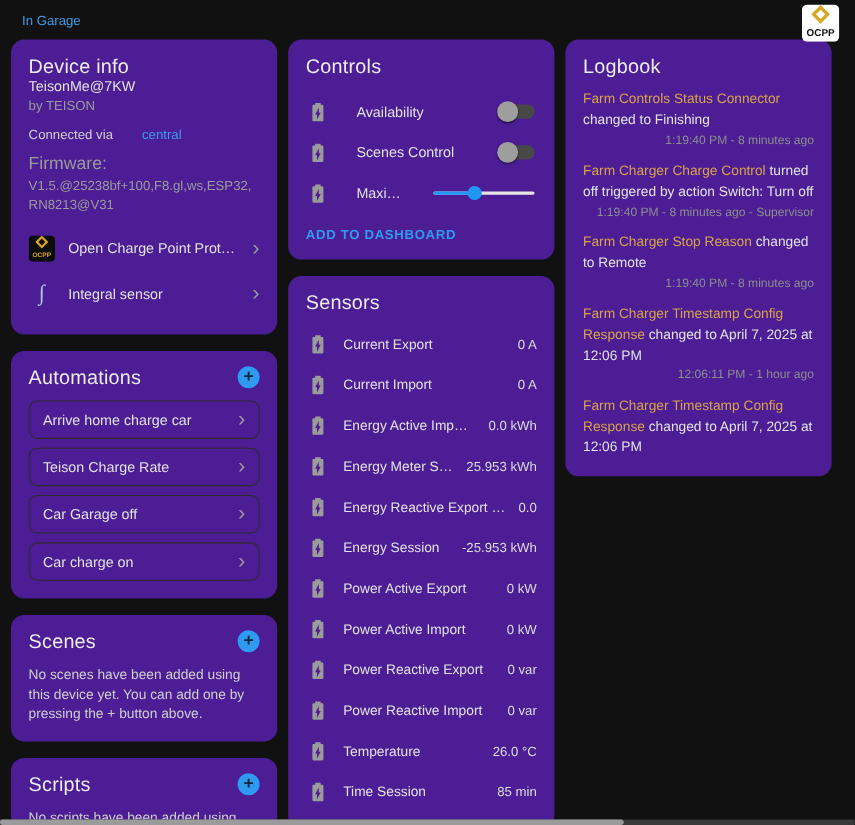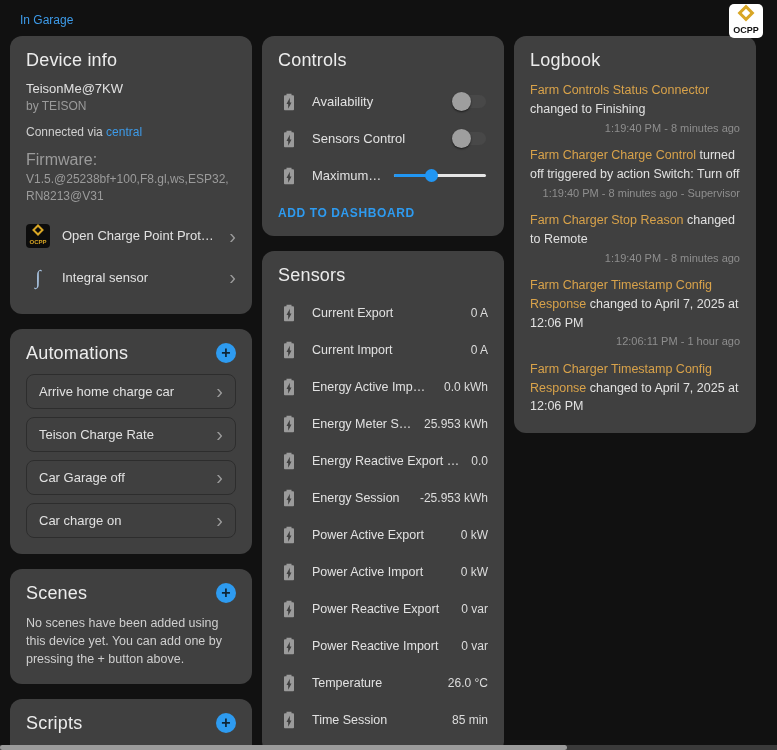--- a/index.html
+++ b/index.html
@@ -11,50 +11,50 @@
     overflow:hidden;
     position:relative;
   }
   .topbar { height:32px; padding:10px 0 0 20px; }
   .breadcrumb { color:#3d9be9; font-size:12px; text-decoration:none; cursor:pointer; }
   .ocpp-badge { position:absolute; top:4px; right:14px; width:34px; height:34px; cursor:pointer; }
 
   .columns { display:flex; gap:10px; padding:4px 10px 0 10px; align-items:flex-start; }
   .col { width:242px; flex:none; display:flex; flex-direction:column; gap:15px; }
 
-  .card { background:#404040; border-radius:12px; padding:14px 16px 16px 16px; }
+  .card { background:#4c1d95; border-radius:12px; padding:14px 16px 16px 16px; }
   .card-title { font-size:18px; font-weight:400; color:#ececec; letter-spacing:.2px; }
   .title-row { display:flex; justify-content:space-between; align-items:center; margin-bottom:10px; }
   .plus-btn { width:20px; height:20px; border-radius:50%; background:#2e9bf0; color:#0e2537;
               display:flex; align-items:center; justify-content:center; font-size:16px; font-weight:700;
               cursor:pointer; line-height:1; }
 
   
-  .dev-name { font-size:13px; color:#e1e1e1; margin-top:10px; }
+  .dev-name { font-size:13px; color:#e1e1e1; margin-top:0; }
   .dev-by { font-size:12px; color:#9b9b9b; margin-top:3px; }
   .dev-connected { font-size:12px; color:#cfcfcf; margin-top:12px; }
-  .link { color:#3d9be9; cursor:pointer; }
+  .link { color:#3d9be9; cursor:pointer;margin-left:23px; }
   .fw-label { font-size:16px; color:#9b9b9b; margin-top:12px; }
   .fw-value { font-size:12px; color:#9b9b9b; margin-top:2px; line-height:1.4; word-break:break-all; }
   .nav-rows { margin-top:10px; }
   .nav-row { display:flex; align-items:center; gap:12px; padding:9px 0; cursor:pointer; }
   .nav-row .nav-label { flex:1; font-size:13px; color:#e1e1e1; white-space:nowrap; overflow:hidden; text-overflow:ellipsis; }
   .chevron { color:#9b9b9b; font-size:20px; line-height:14px; }
   .integral-glyph { font-size:20px; color:#a9c4e2; width:24px; text-align:center; font-family:"Liberation Serif", serif; font-style:italic; }
 
   
   .auto-item { display:flex; justify-content:space-between; align-items:flex-start;
                border:1px solid #2d2d2d; border-radius:8px; padding:9px 12px; margin-bottom:8px;
                font-size:13px; cursor:pointer; }
   .auto-item:last-child { margin-bottom:0; }
 
   .empty-text { font-size:12.5px; color:#cfcfcf; line-height:1.45; }
 
   
-  .control-row { display:flex; align-items:center; gap:12px; height:37px; }
+  .control-row { display:flex; align-items:center; gap:24px; height:37px; }
   .control-label { flex:1; font-size:13px; color:#e1e1e1; white-space:nowrap; overflow:hidden; text-overflow:ellipsis; }
   .s-icon { width:22px; height:22px; flex:none; display:flex; align-items:center; justify-content:center; }
   .toggle { position:relative; width:32px; height:13px; border-radius:7px; background:#484848; cursor:pointer; flex:none; margin-right:2px; }
   .toggle .knob { position:absolute; left:-2px; top:-3px; width:19px; height:19px; border-radius:50%;
                   background:#9e9e9e; box-shadow:0 1px 2px rgba(0,0,0,.6); }
   .slider { position:relative; width:92px; height:15px; flex:none; cursor:pointer; margin-right:2px; }
   .slider-track { position:absolute; top:6px; left:0; right:0; height:3px; background:#e6e6e6; border-radius:2px; }
   .slider-fill { position:absolute; top:6px; left:0; height:3px; background:#2196f3; border-radius:2px; width:40%; }
   .slider-knob { position:absolute; top:1px; left:40%; margin-left:-6px; width:13px; height:13px; border-radius:50%; background:#2196f3; }
   .add-dashboard { margin-top:12px; font-size:12px; font-weight:700; letter-spacing:.6px; color:#2e9bf0; cursor:pointer; }
@@ -183,21 +183,21 @@
             <span class="knob"></span>
           </span>
       </div>
 
       <div class="control-row">
         <span class="s-icon">
           <svg viewBox="0 0 24 24" width="20" height="20" fill="#9b9b9b">
               <path d="M16.67 4H15V2H9v2H7.33C6.6 4 6 4.6 6 5.33v15.34C6 21.4 6.6 22 7.33 22h9.34c.73 0 1.33-.6 1.33-1.33V5.33C18 4.6 17.4 4 16.67 4zM11 20v-5.5H9L13 7v5.5h2L11 20z"></path>
             </svg>
         </span>
-        <span class="control-label">Sensors Control</span>
+        <span class="control-label">Scenes Control</span>
         <span class="toggle">
             <span class="knob"></span>
           </span>
       </div>
 
       <div class="control-row">
         <span class="s-icon">
           <svg viewBox="0 0 24 24" width="20" height="20" fill="#9b9b9b">
               <path d="M16.67 4H15V2H9v2H7.33C6.6 4 6 4.6 6 5.33v15.34C6 21.4 6.6 22 7.33 22h9.34c.73 0 1.33-.6 1.33-1.33V5.33C18 4.6 17.4 4 16.67 4zM11 20v-5.5H9L13 7v5.5h2L11 20z"></path>
             </svg>

